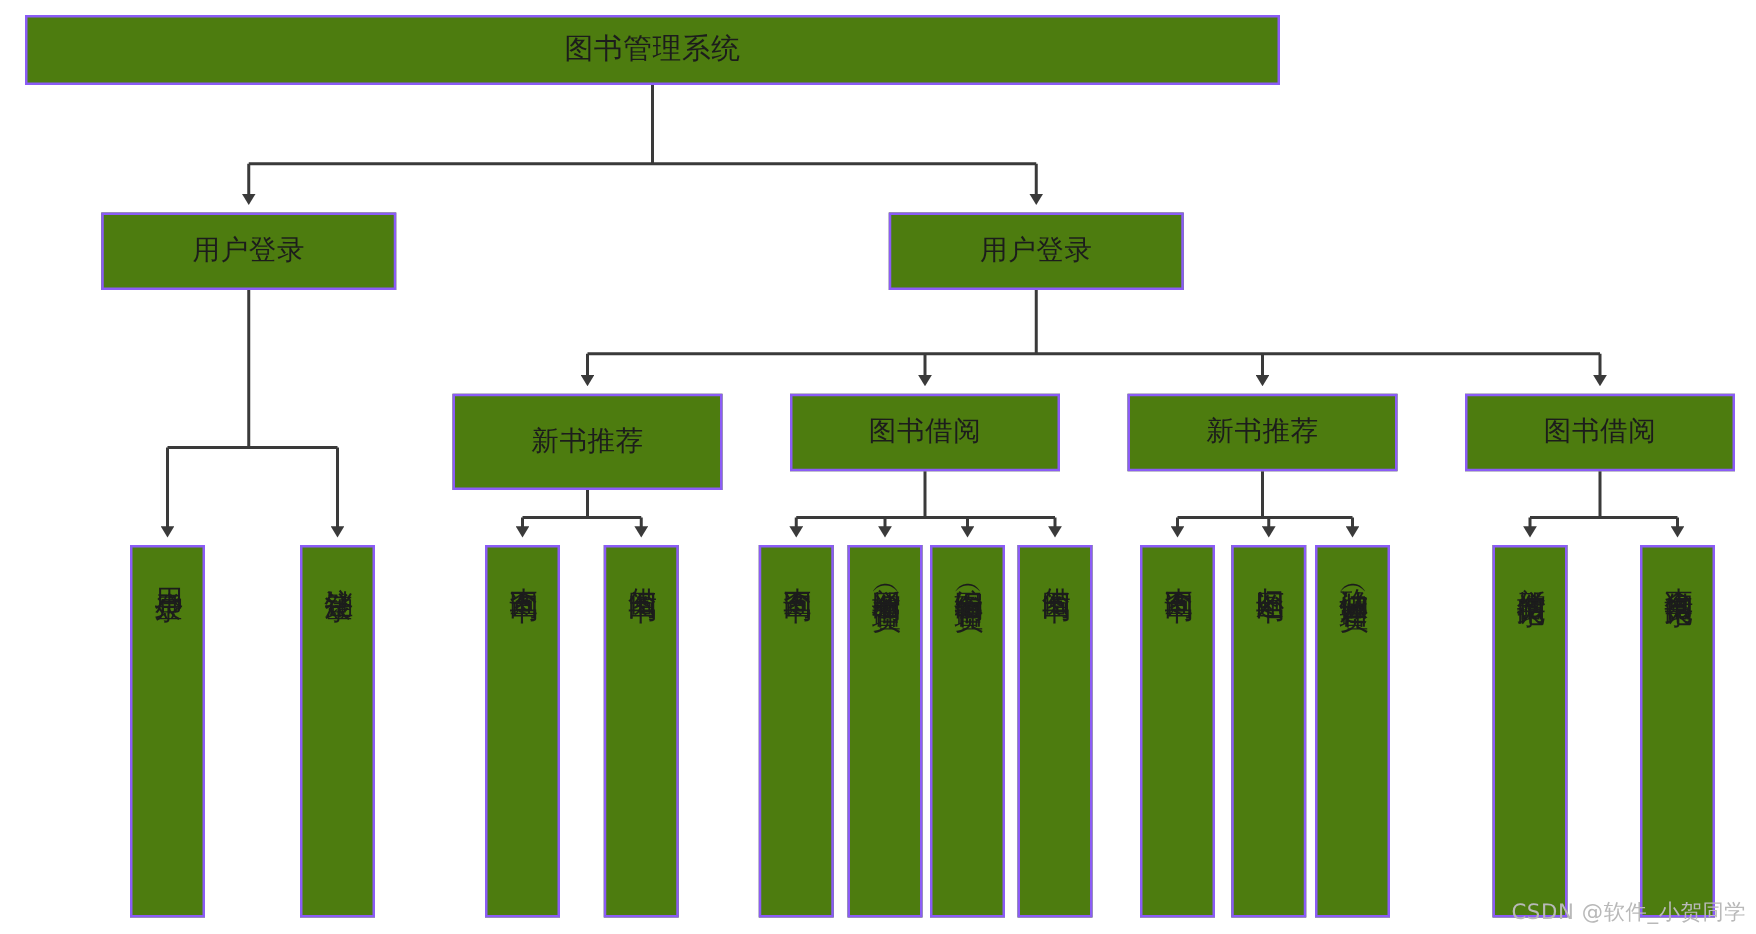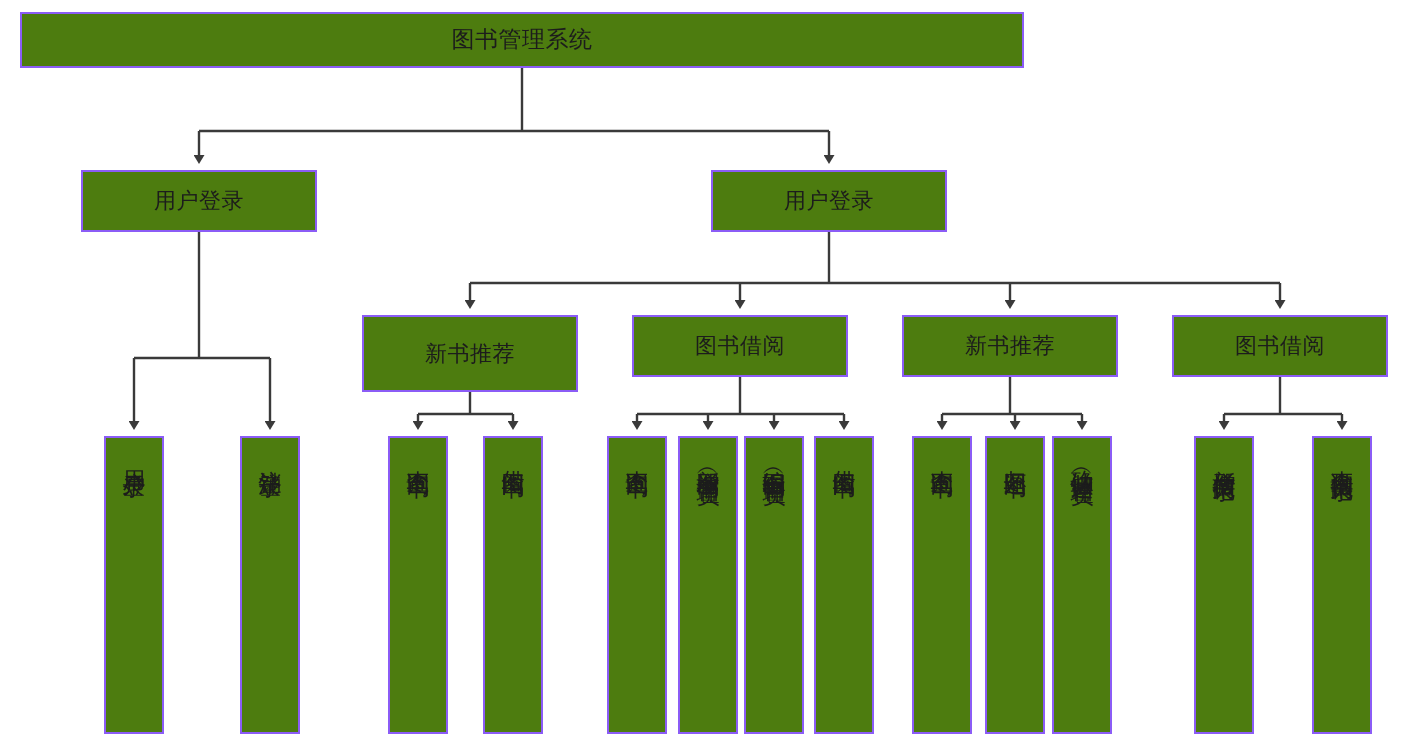--- a/index.html
+++ b/index.html
@@ -177,13 +177,14 @@
         <span class="node-label">确认归还（管理员）</span>
       </div>
       <div class="node v" style="left: 1194px; top: 436px; width: 60px; height: 298px;">
         <span class="node-label">新增借阅记录</span>
       </div>
       <div class="node v" style="left: 1312px; top: 436px; width: 60px; height: 298px;">
         <span class="node-label">查询借阅记录</span>
       </div>
     </div>
 
+  <div class="watermark">CSDN @软件_小贺同学</div>
 </div>
 
 </body></html>

